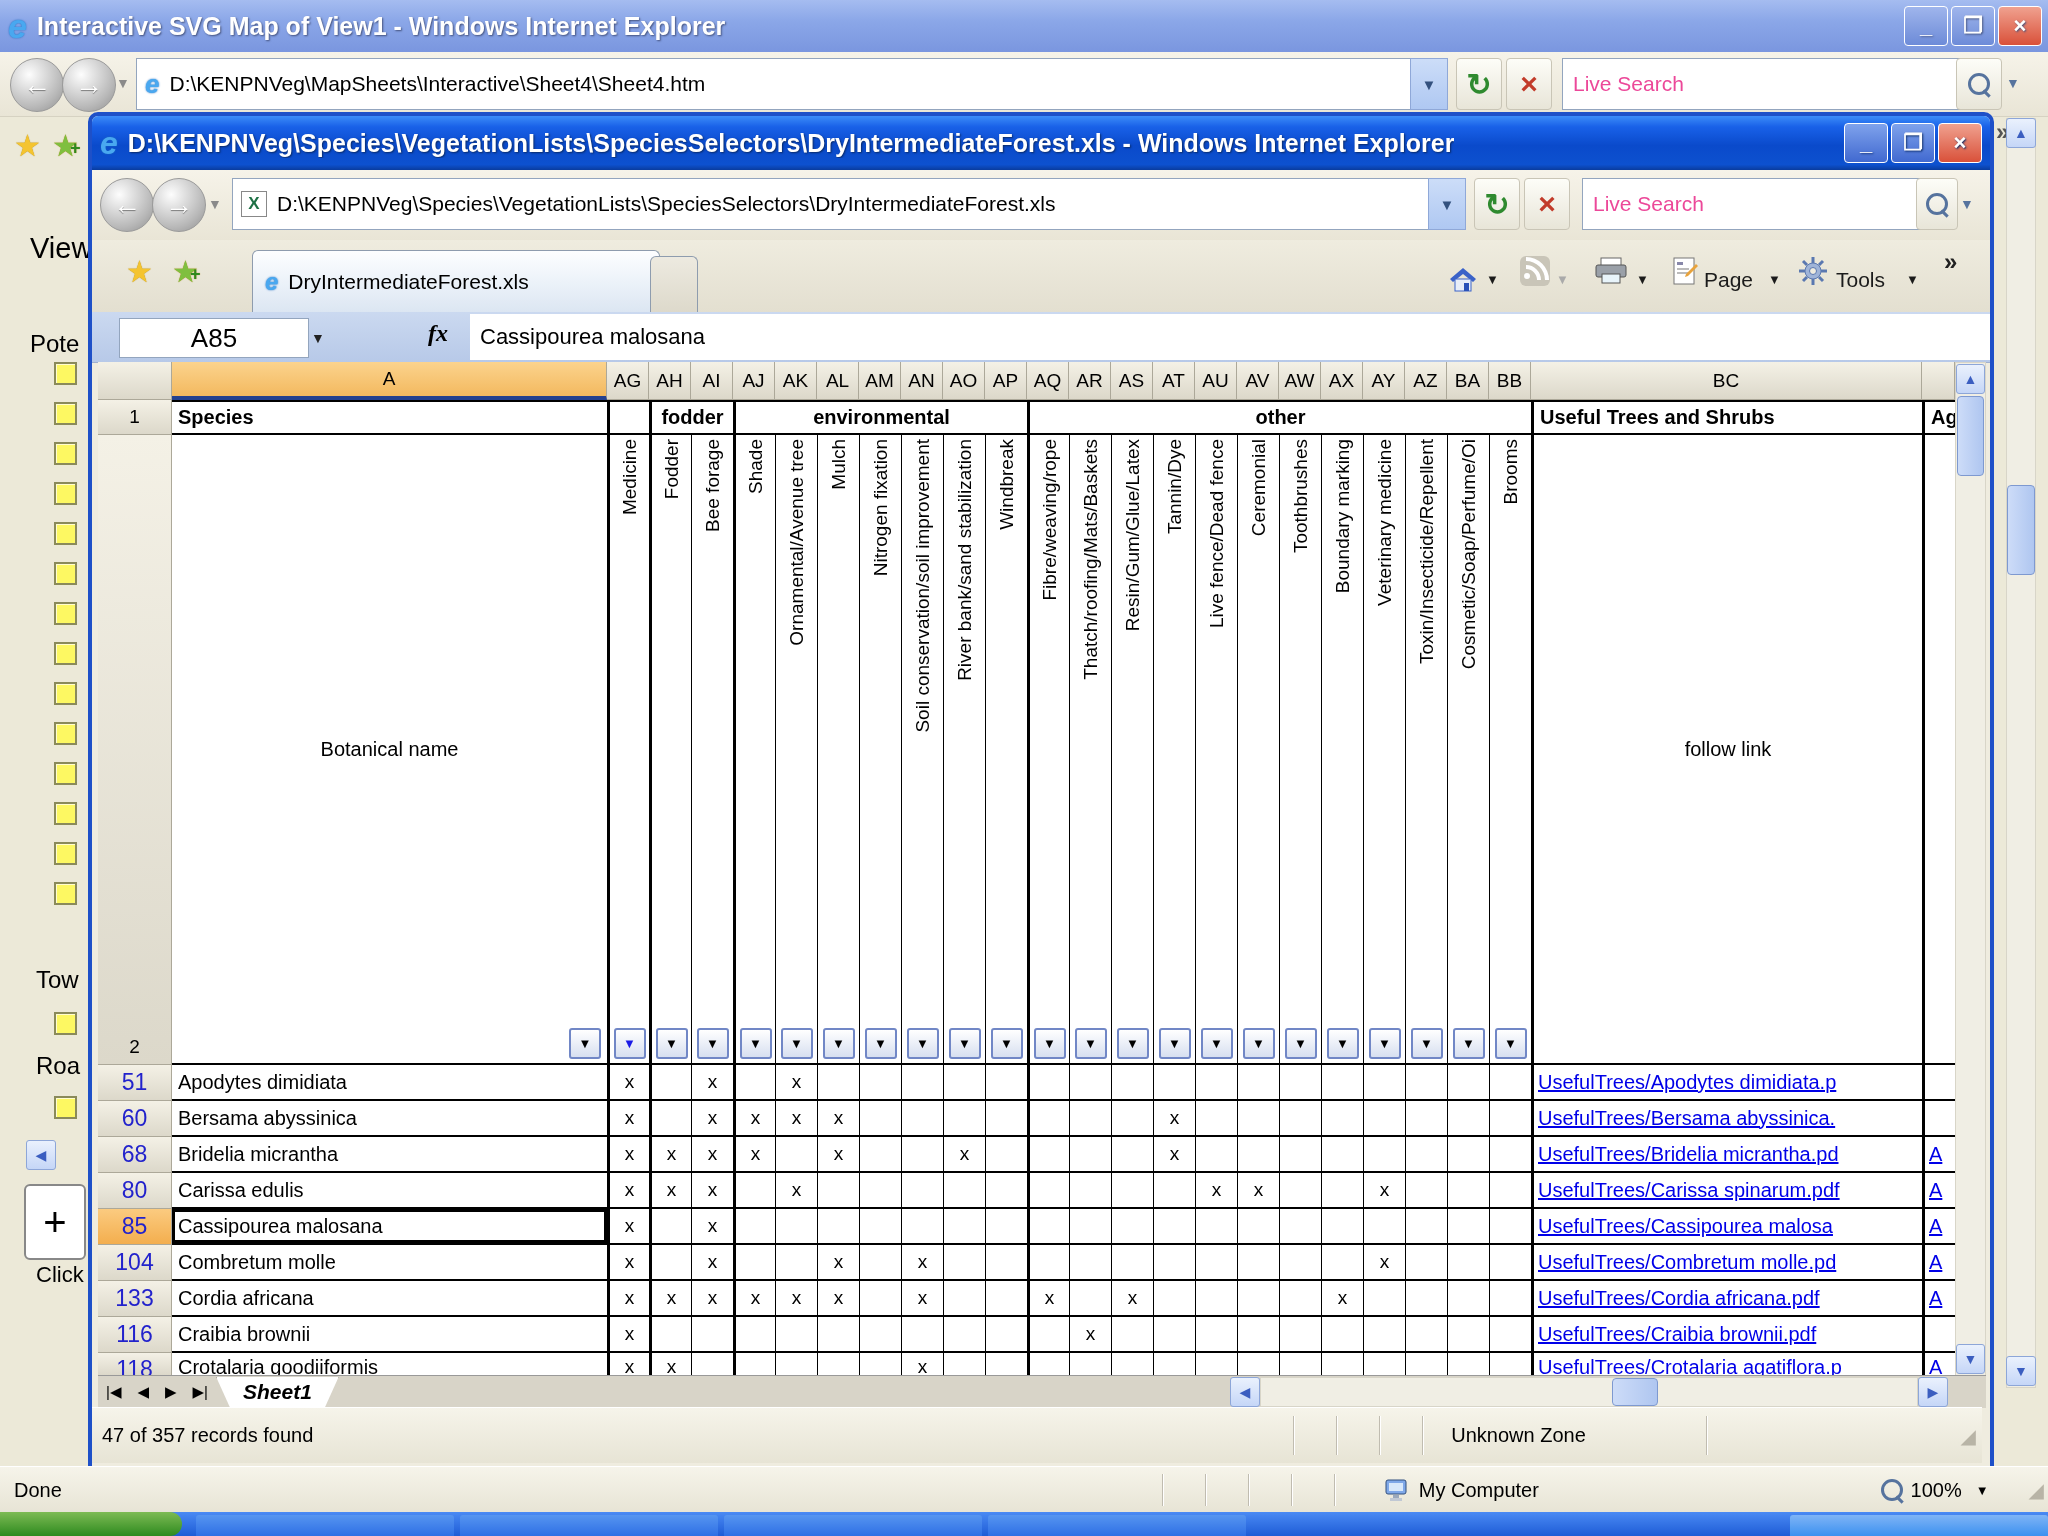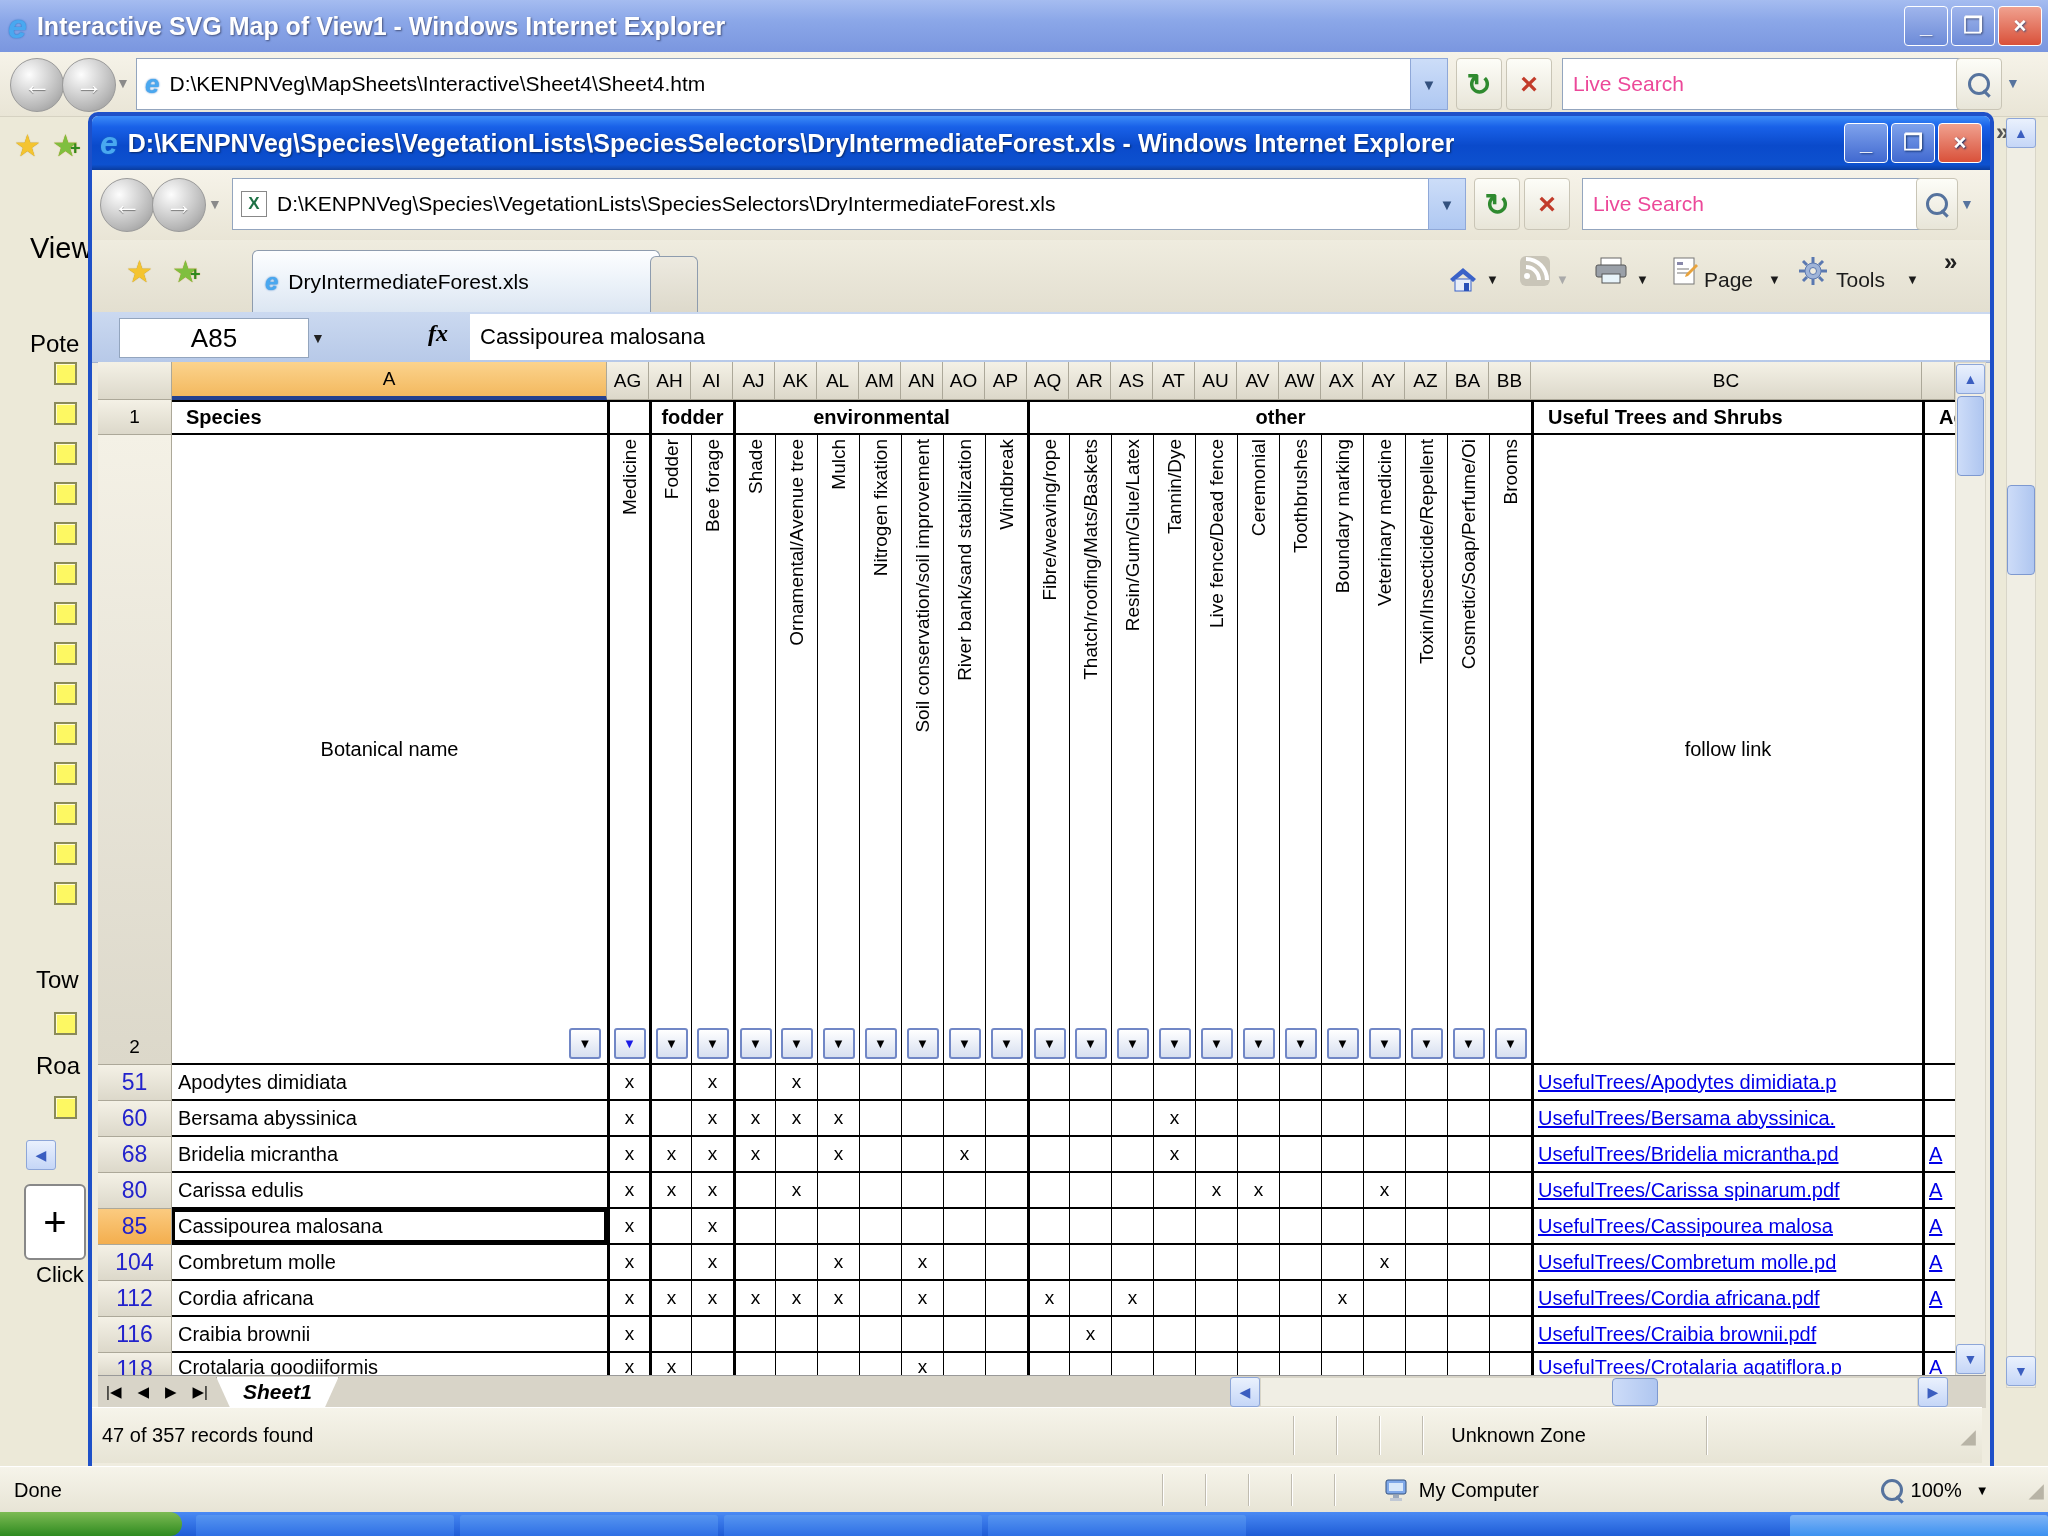--- a/index.html
+++ b/index.html
@@ -53,21 +53,21 @@
     font-size:19px;color:#000;overflow:hidden;}
   .hdrA{background:linear-gradient(180deg,#FBD38D,#F3B95F);border-bottom:4px solid #24418E;}
   .rownum{color:#2222CC;font-size:23px;}
   .selrow{background:linear-gradient(180deg,#FBCB80,#F3AE4E);}
   .cell{background:#fff;border-bottom:2px solid #000;font-size:19px;color:#000;overflow:hidden;
     display:flex;align-items:center;}
   .bL1{border-left:1px solid #000;}
   .bL3{border-left:3px solid #000;}
   .bT2{border-top:2px solid #000;}
   .grp{justify-content:center;font-weight:bold;font-size:20px;}
-  .sp{font-weight:bold;padding-left:14px;font-size:20px;white-space:nowrap;}
+  .sp{font-weight:bold;padding-left:6px;font-size:20px;white-space:nowrap;}
   .markc{justify-content:center;}
   .namec{padding-left:6px;font-size:20px;white-space:nowrap;}
   .selcell{box-shadow:inset 0 0 0 3px #000;}
   .linkc,.extrac{padding-left:4px;font-size:20px;white-space:nowrap;color:#0000E8;text-decoration:underline;}
   .r2a{position:relative;justify-content:center;font-size:20px;text-align:right;}
   .r2bc{justify-content:center;font-size:20px;}
   .vcell{position:relative;display:flex;justify-content:center;align-items:flex-start;padding-top:4px;}
   .vlabel{writing-mode:vertical-rl;transform:rotate(180deg);font-size:19px;line-height:1.05;white-space:nowrap;}
   .botl{align-items:flex-end;justify-content:center;padding-bottom:6px;}
   .lastrow{border-bottom:none;align-items:flex-start;padding-top:3px;}
@@ -560,21 +560,21 @@
       <div class="cell markc bL1"></div>
       <div class="cell markc bL1"></div>
       <div class="cell markc bL1"></div>
       <div class="cell markc bL1"></div>
       <div class="cell markc bL1">x</div>
       <div class="cell markc bL1"></div>
       <div class="cell markc bL1"></div>
       <div class="cell markc bL1"></div>
       <div class="cell linkc bL3">UsefulTrees/Combretum molle.pd</div>
       <div class="cell extrac bL3">A</div>
-      <div class="hdr rownum">112</div>
+      <div class="hdr rownum">133</div>
       <div class="cell namec">Cordia africana</div>
       <div class="cell markc bL3">x</div>
       <div class="cell markc bL3">x</div>
       <div class="cell markc bL1">x</div>
       <div class="cell markc bL3">x</div>
       <div class="cell markc bL1">x</div>
       <div class="cell markc bL1">x</div>
       <div class="cell markc bL1"></div>
       <div class="cell markc bL1">x</div>
       <div class="cell markc bL1"></div>

